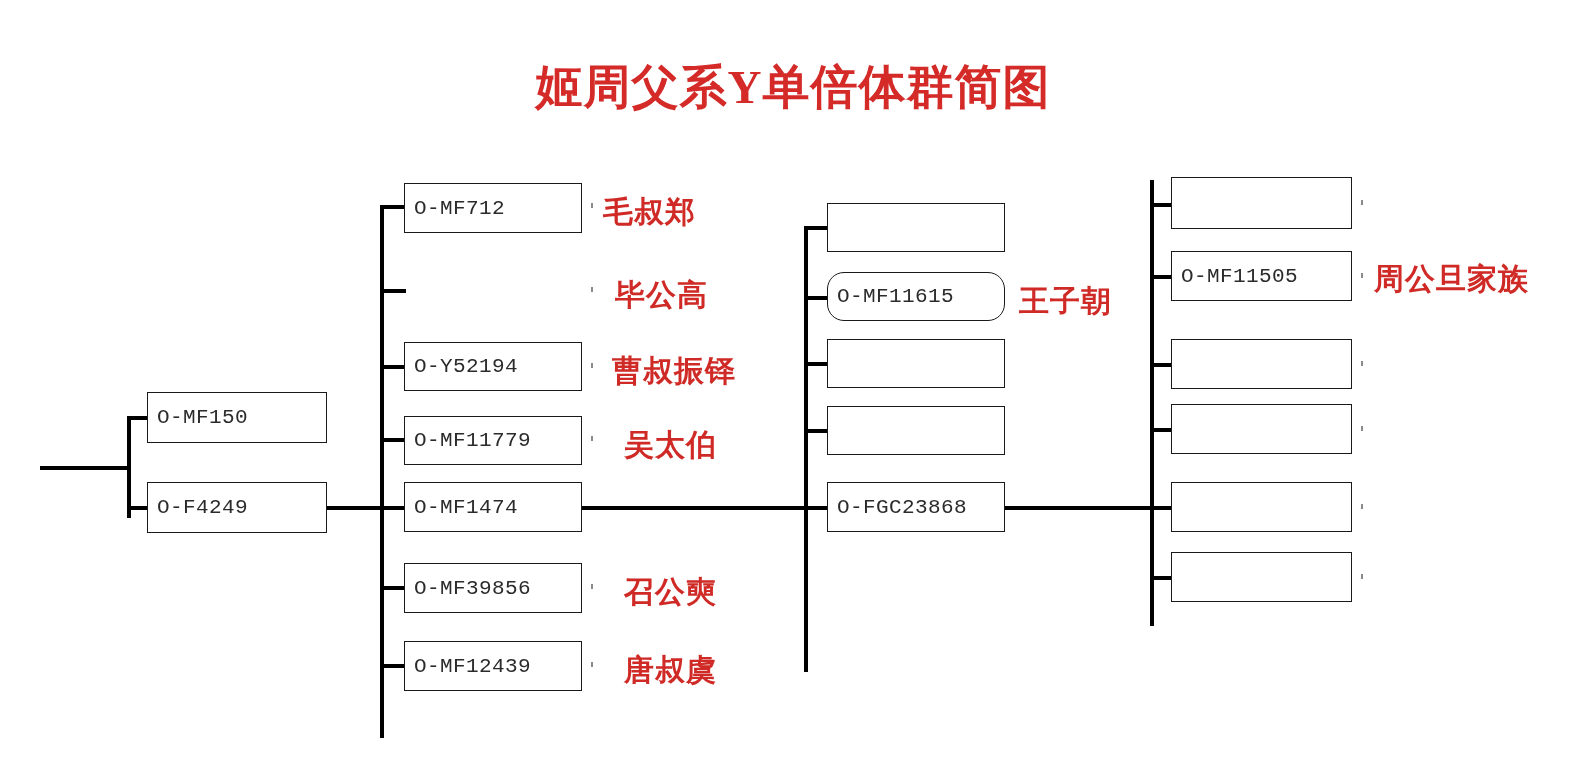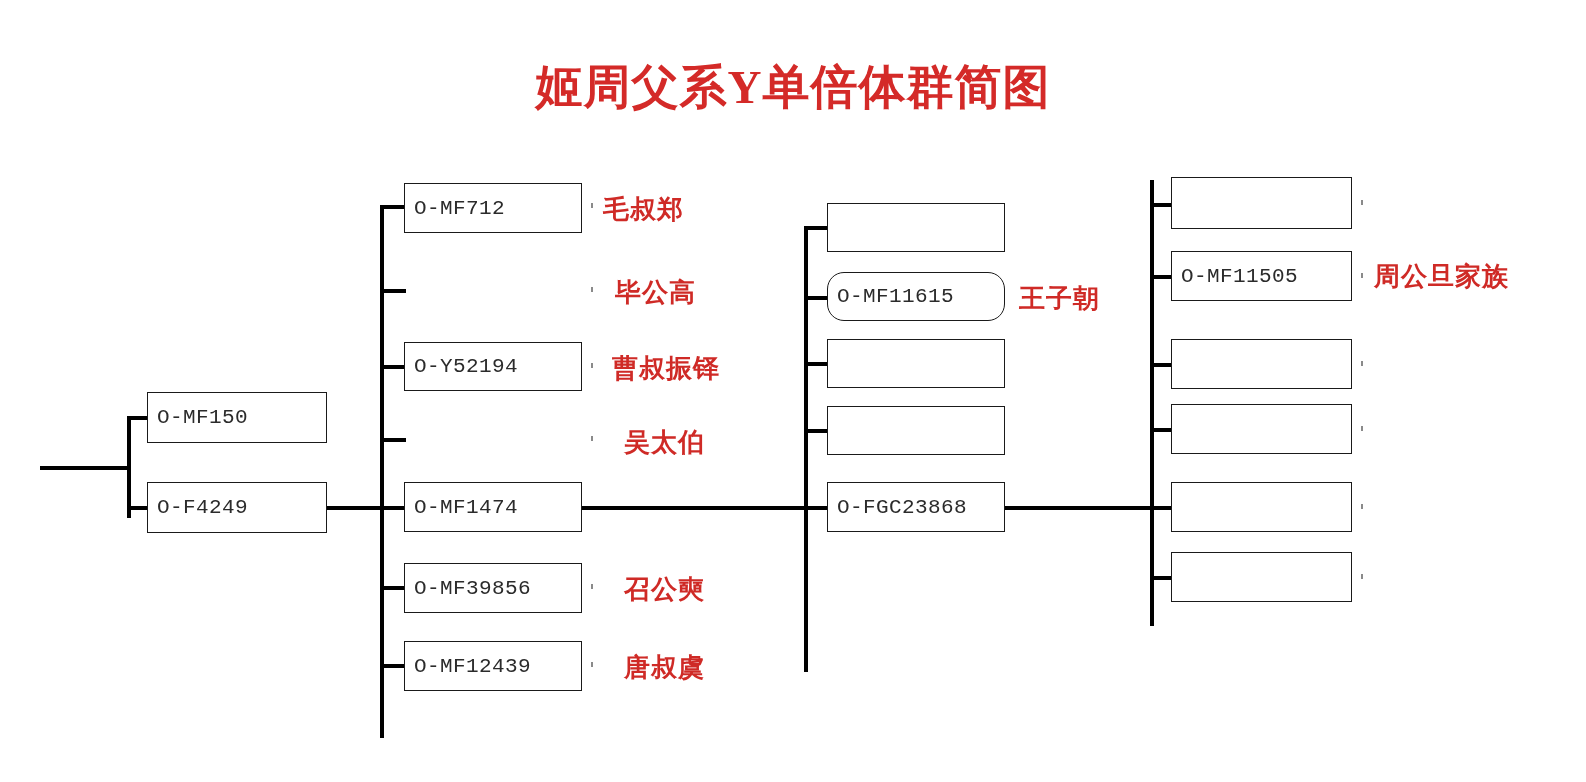--- a/index.html
+++ b/index.html
@@ -47,21 +47,21 @@
     color: #2b2b2b;
     letter-spacing: 0.4px;
     white-space: nowrap;
   }
   
   .annot {
     position: absolute;
     color: #cf2a26;
     font-family: "Liberation Serif", "DejaVu Serif", serif;
     font-weight: bold;
-    font-size: 26px;
+    font-size: 30px;
     white-space: nowrap;
     letter-spacing: 1px;
   }
   
   .line-v {
     position: absolute;
     background: #000000;
     width: 4px;
   }
   .line-h {
@@ -123,20 +123,23 @@
   </div>
   <div class="node-box" style="left:147px; top:482px; width:180px; height:51px;">
     <span class="node-label">O-F4249</span>
   </div>
 
   <div class="node-box" style="left:404px; top:183px; width:178px; height:50px;">
     <span class="node-label">O-MF712</span>
   </div>
   <div class="node-box" style="left:404px; top:342px; width:178px; height:49px;">
     <span class="node-label">O-Y52194</span>
+  </div>
+  <div class="node-box" style="left:404px; top:416px; width:178px; height:49px;">
+    <span class="node-label">O-MF11779</span>
   </div>
   <div class="node-box" style="left:404px; top:482px; width:178px; height:50px;text-align:center;">
     <span class="node-label">O-MF1474</span>
   </div>
   <div class="node-box" style="left:404px; top:563px; width:178px; height:50px;">
     <span class="node-label">O-MF39856</span>
   </div>
   <div class="node-box" style="left:404px; top:641px; width:178px; height:50px;align-items:center;">
     <span class="node-label">O-MF12439</span>
   </div>

